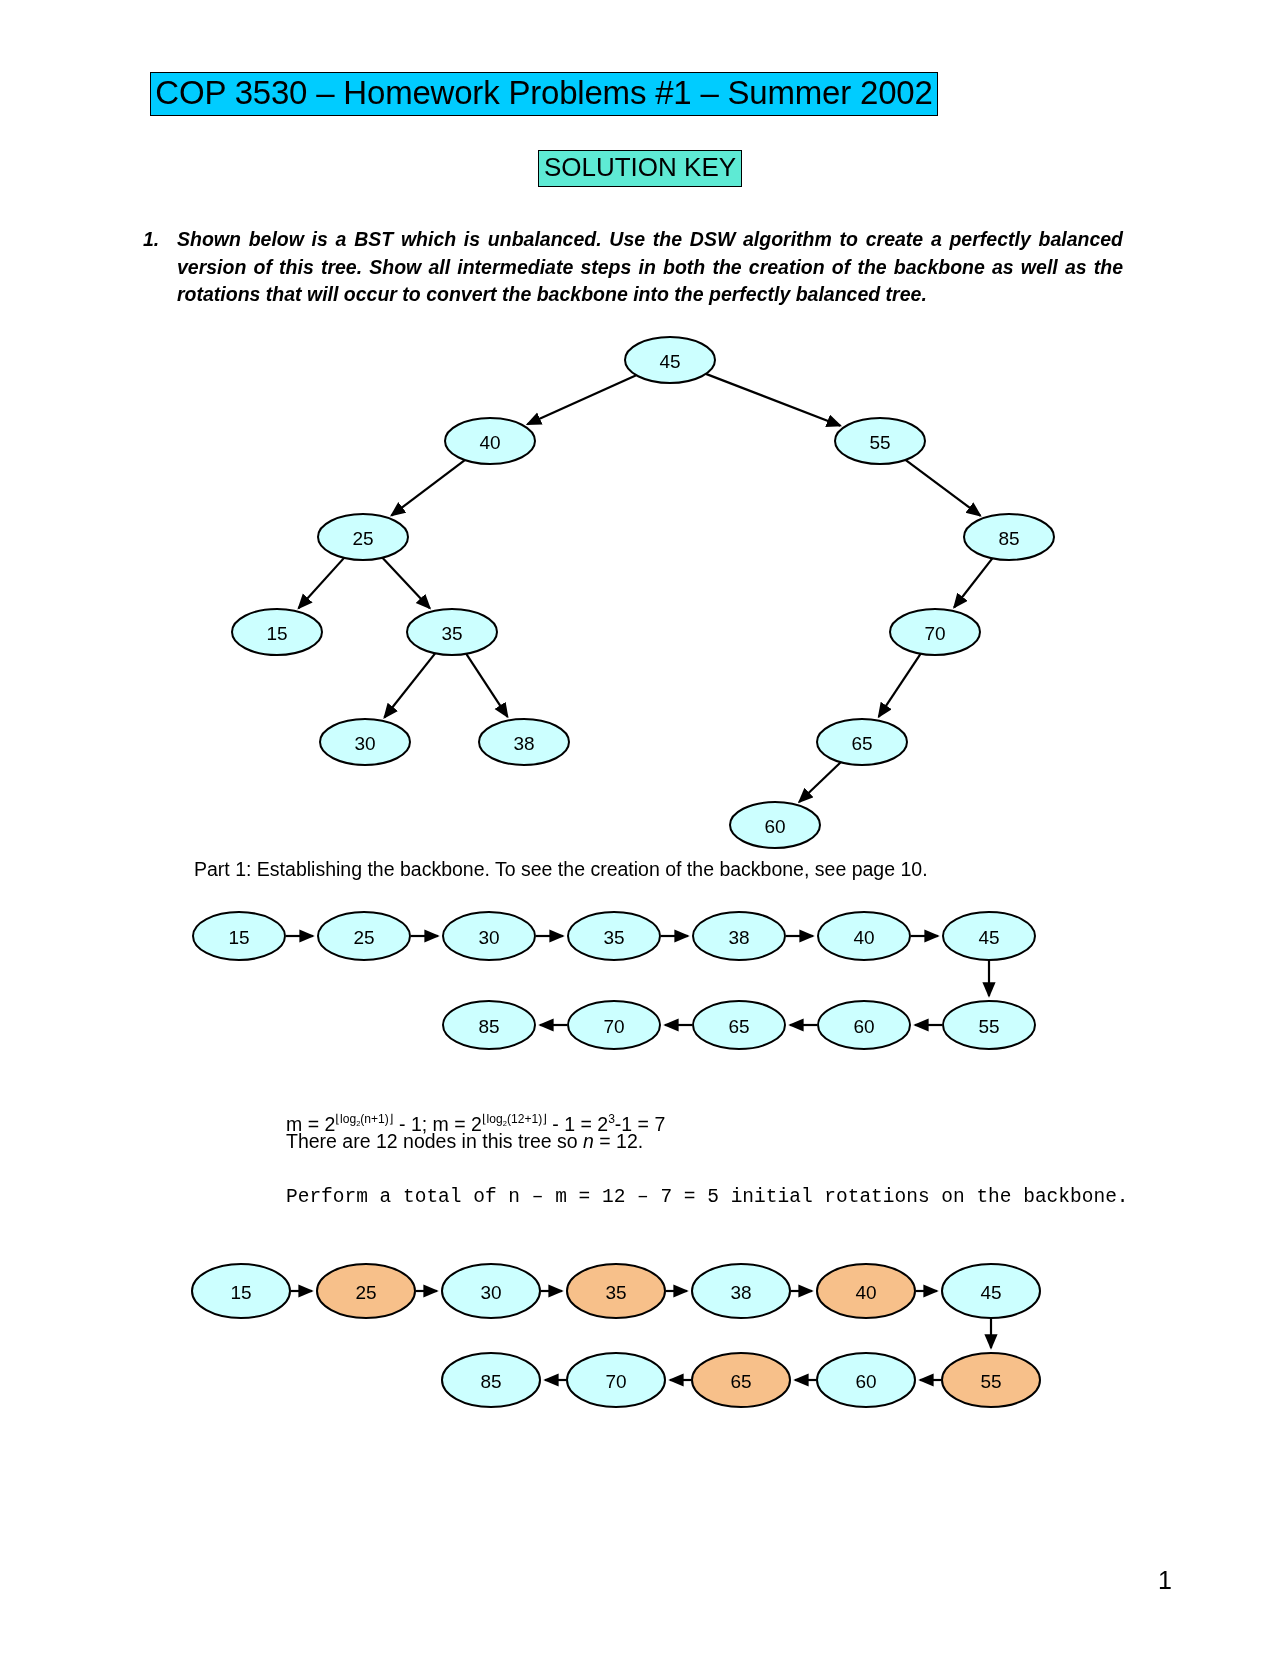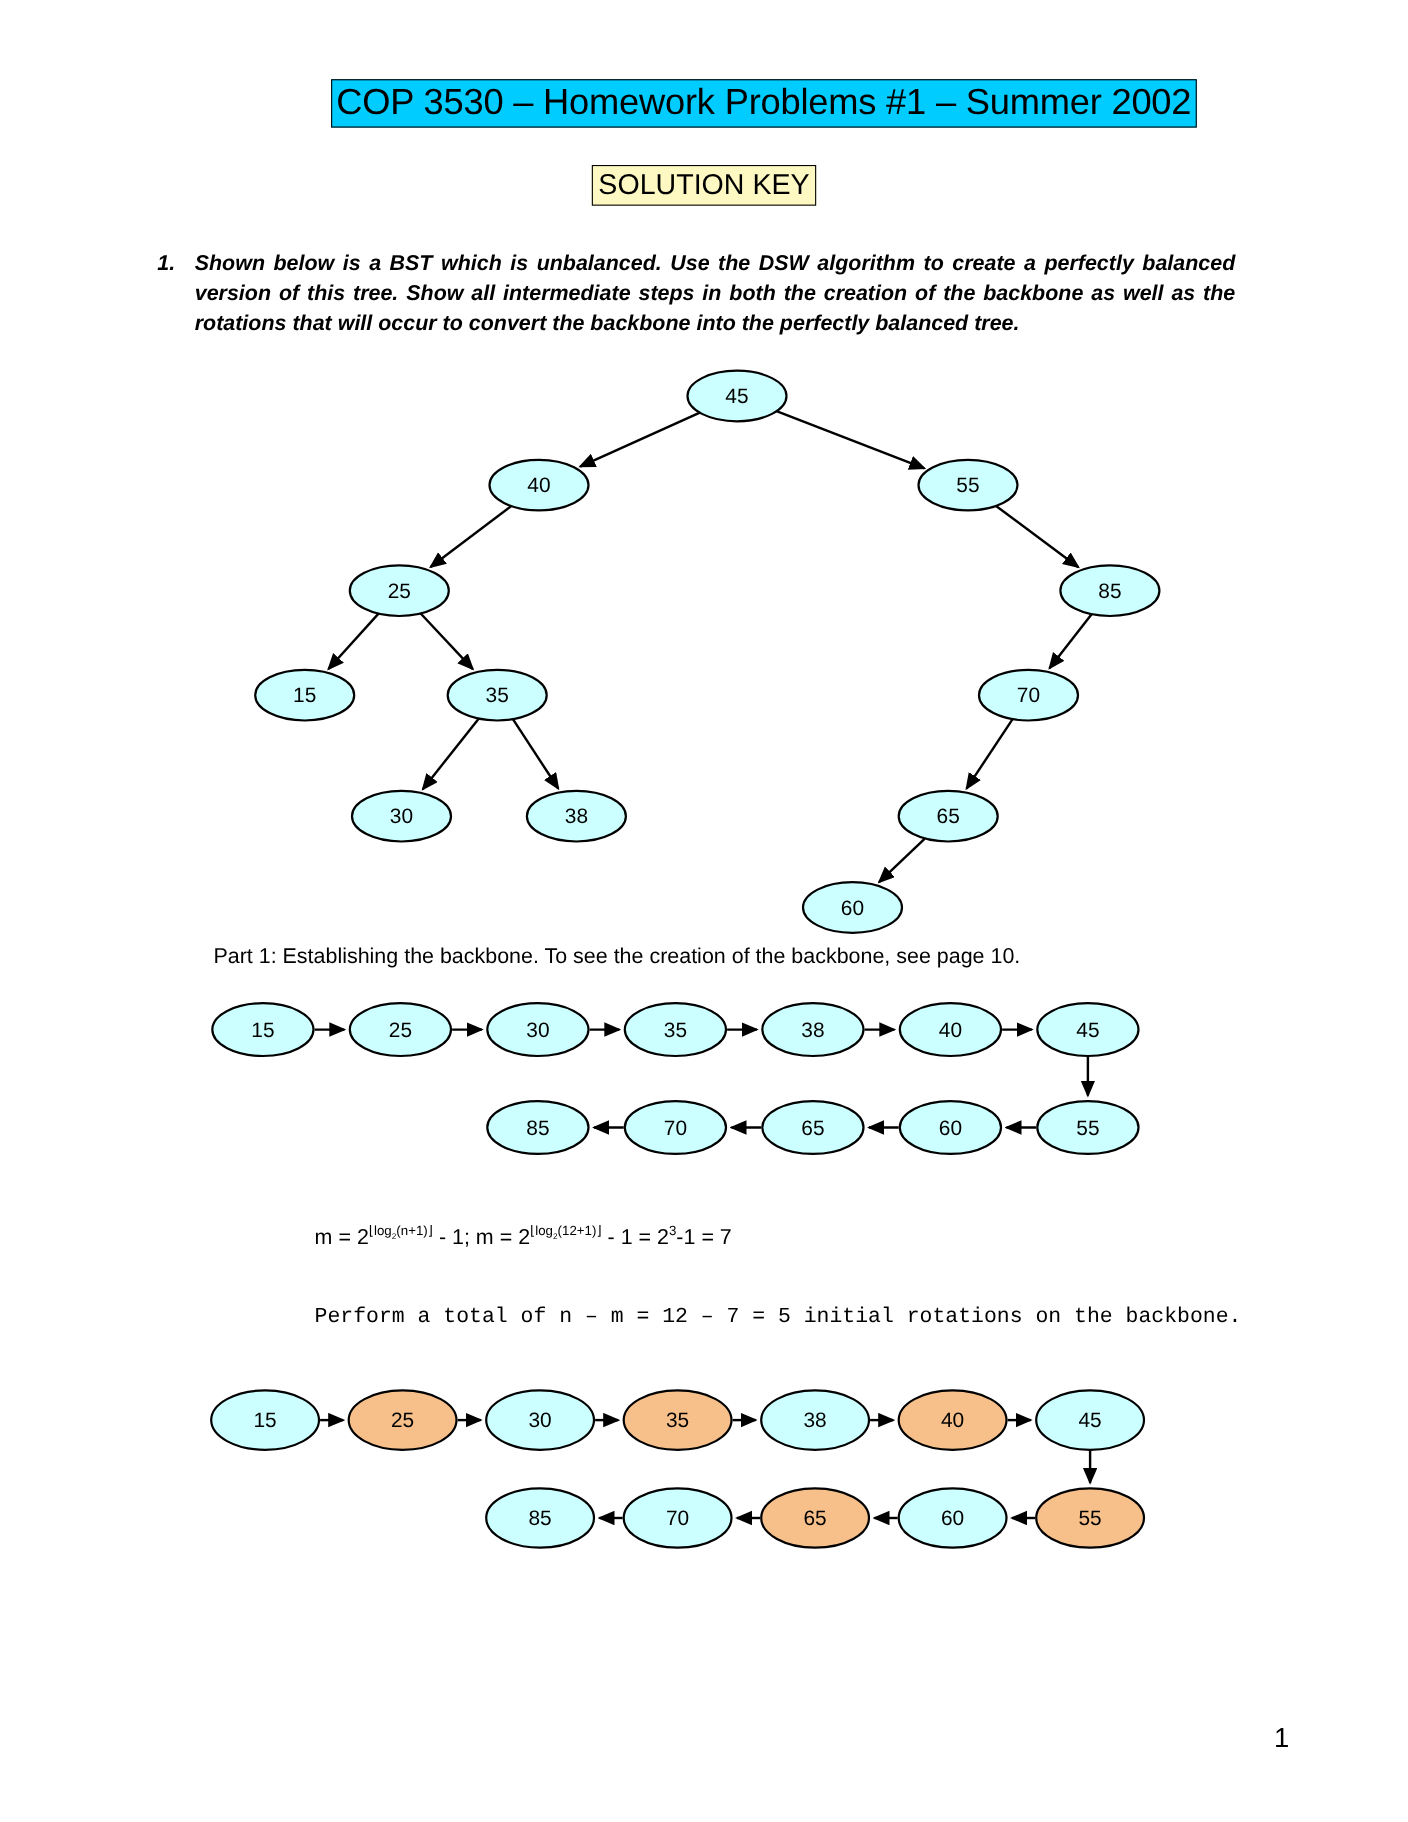--- a/index.html
+++ b/index.html
@@ -21,21 +21,21 @@
     width: 1280px;
     height: 1656px;
   }
 
   
   .title-wrap {
     position: absolute;
     top: 72px;
     left: 0;
     width: 1088px;
-    text-align: right;
+    text-align: center;
   }
   .doc-title {
     display: inline-block;
     background: #00CCFF;
     border: 1px solid #000000;
     padding: 1px 4px 3px 4px;
     font-size: 33px;
     line-height: 38px;
     letter-spacing: -0.2px;
     white-space: nowrap;
@@ -43,21 +43,21 @@
 
   .subtitle-wrap {
     position: absolute;
     top: 150px;
     left: 0;
     width: 1280px;
     text-align: center;
   }
   .doc-subtitle {
     display: inline-block;
-    background: #fef9c3;
+    background: #5eead4;
     border: 1px solid #000000;
     padding: 1px 5px 3px 5px;
     font-size: 26px;
     line-height: 31px;
     white-space: nowrap;
   }
 
   
   .problem {
     position: absolute;
@@ -275,20 +275,23 @@
         <ellipse cx="864" cy="129" rx="46" ry="24" fill="#CCFFFF" class="node-ellipse"></ellipse>
         <text x="864" y="130" class="node-label">60</text>
       </g>
       <g>
         <ellipse cx="989" cy="129" rx="46" ry="24" fill="#CCFFFF" class="node-ellipse"></ellipse>
         <text x="989" y="130" class="node-label">55</text>
       </g>
     </svg>
 
 
+  <div class="caption" style="top:1128px; left:286px;">
+    <span>There are 12 nodes in this tree so </span><i>n</i><span> = 12.</span>
+  </div>
 
   <div class="mono-line" style="top:1106px; left:286px;text-align:center;">
     <span>m = 2</span><sup class="f"><span>⌊log</span><sub class="f">2</sub><span>(n+1)⌋</span></sup><span> - 1;  m = 2</span><sup class="f"><span>⌊log</span><sub class="f">2</sub><span>(12+1)⌋</span></sup><span> - 1 = 2</span><sup class="f">3</sup><span>-1 = 7</span>
   </div>
 
   <div class="caption" style="top:1184px; left:286px;font-family:Liberation Mono, monospace;">Perform a total of n – m = 12 – 7 = 5 initial rotations on the backbone.</div>
 
   <svg id="part2-svg" width="1280" height="200" style="position:absolute; top:1250px; left:0;">
       <defs>
         <marker id="arrow-p2" markerWidth="7" markerHeight="7" refX="6.2" refY="3" orient="auto" markerUnits="strokeWidth">

